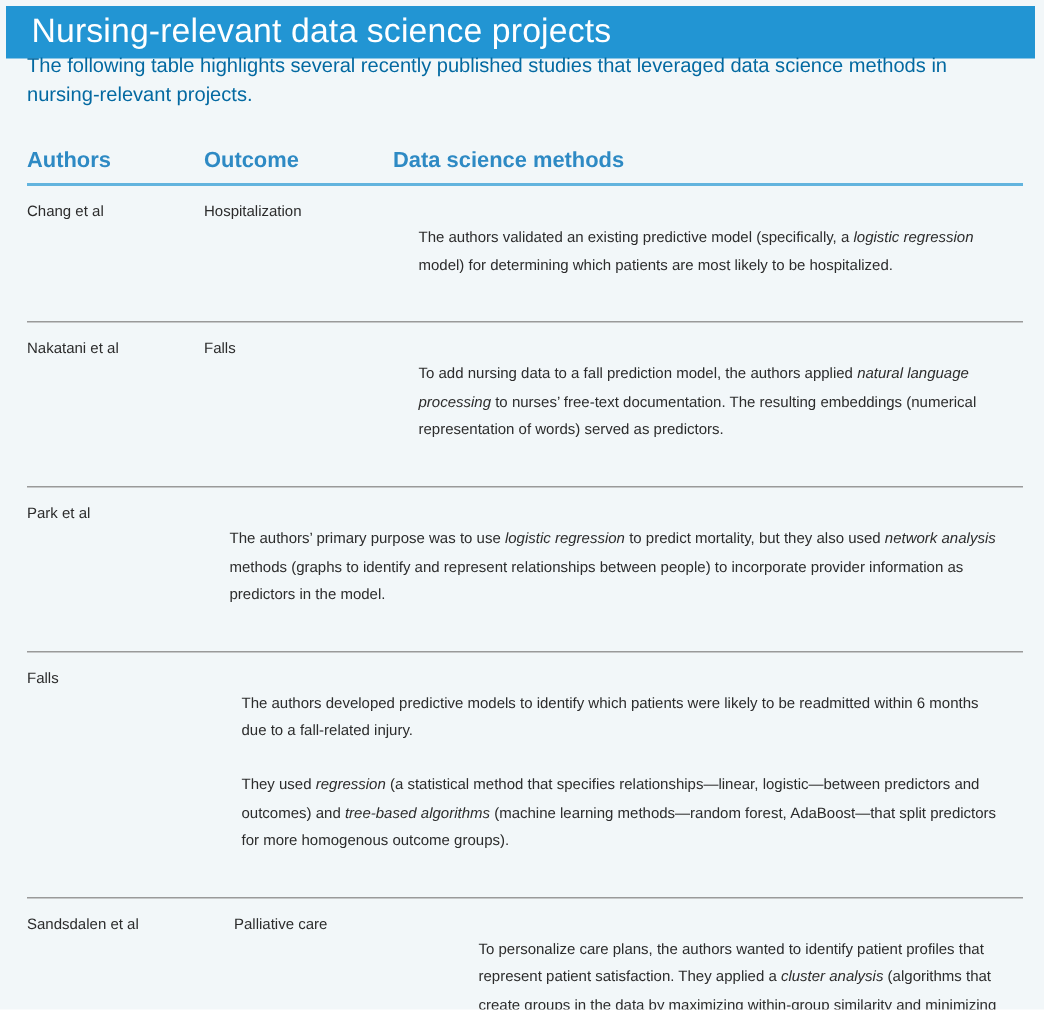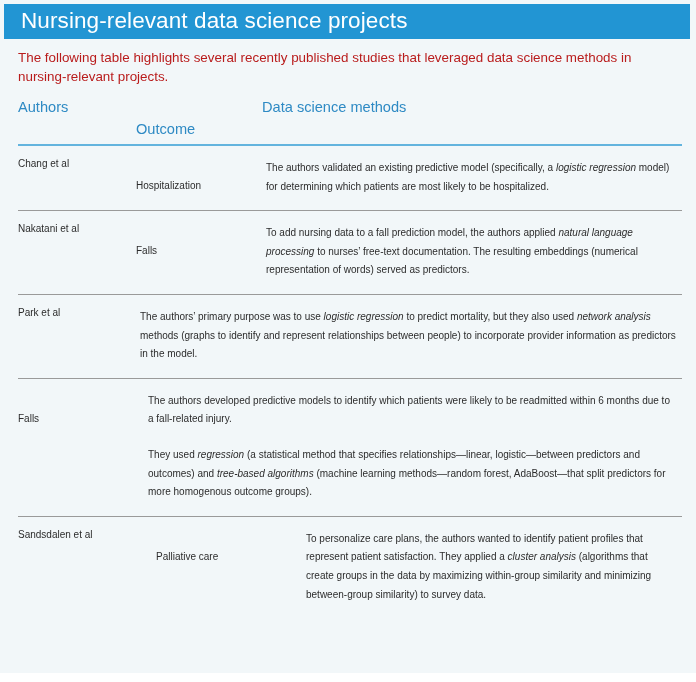--- a/index.html
+++ b/index.html
@@ -42,44 +42,44 @@
     letter-spacing: 0.1px;
     padding-left: 17px;
     line-height: 1;
     white-space: nowrap;
   }
 
   
   .intro {
     position: absolute;
     left: 18px;
-    top: 49px;
+    top: 35px;
     width: 662px;
     font-size: 13.4px;
     line-height: 18.5px;
-    color: #b91c1c;
+    color: #0369a1;
   }
 
   
   .table {
     position: absolute;
     left: 18px;
     top: 98px;
     width: 664px;
   }
 
   .thead {
     display: flex;
     padding-bottom: 6px;
     border-bottom: 2.5px solid #63b4de;
   }
   .thead .cell {
     color: #2e8ac4;
     font-size: 14.6px;
-    font-weight: normal;
+    font-weight: bold;
     line-height: 18px;
   }
 
   .row {
     display: flex;
     border-bottom: 1.6px solid #9a9a9a;
     padding-top: 9px;
     padding-bottom: 10px;
   }
   .row:last-child {
@@ -87,25 +87,25 @@
     gap: 20px;
   }
 
   .cell {
     box-sizing: border-box;
     font-size: 10px;
     line-height: 18.6px;
     color: #2c2c2c;
   }
   .col-authors  { width: 118px; flex: 0 0 118px; padding-right: 6px; }
-  .col-outcome  { width: 126px; flex: 0 0 126px; padding-right: 2px; margin-top: 22px; }
+  .col-outcome  { width: 126px; flex: 0 0 126px; padding-right: 2px; }
   .col-methods  { flex: 1 1 auto; }
 
   .col-methods p {
-    margin: 4px;
+    margin: 17px;
   }
   .col-methods p + p {
     margin-top: 17px;
   }
   .col-methods em {
     font-style: italic;
   }
 
   .bottom-strip {
     position: absolute;

